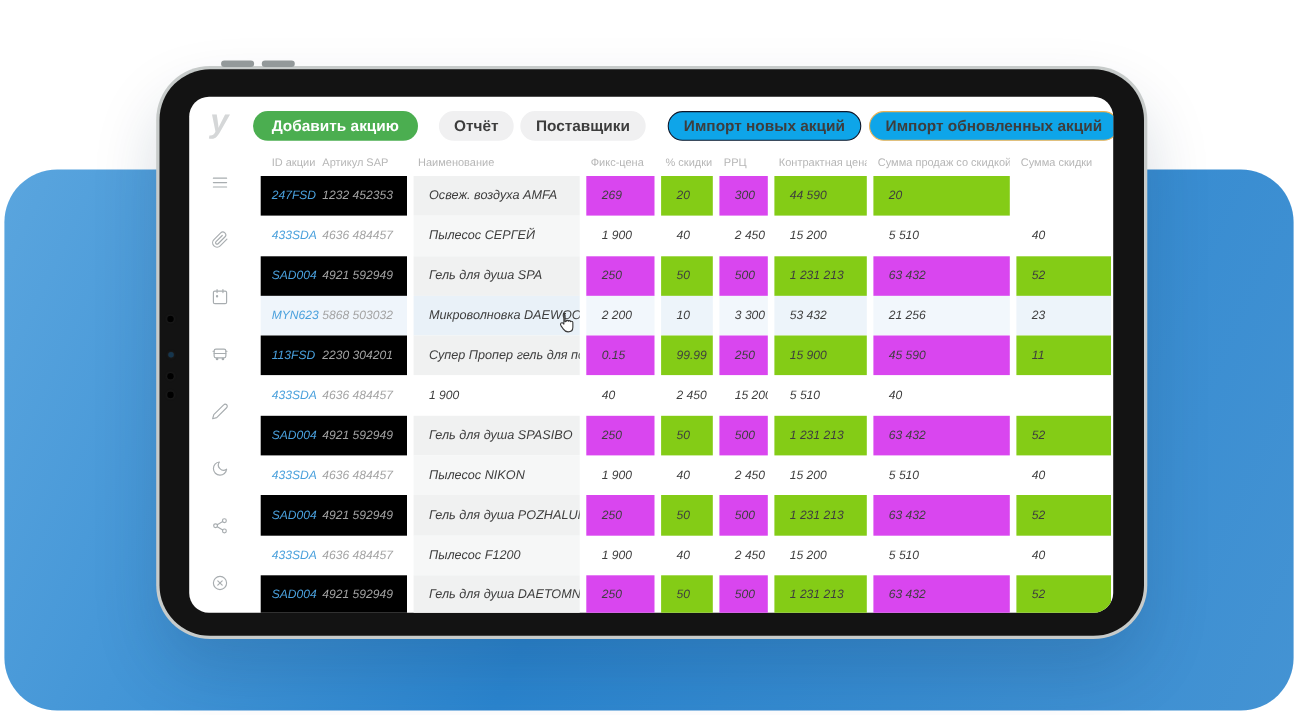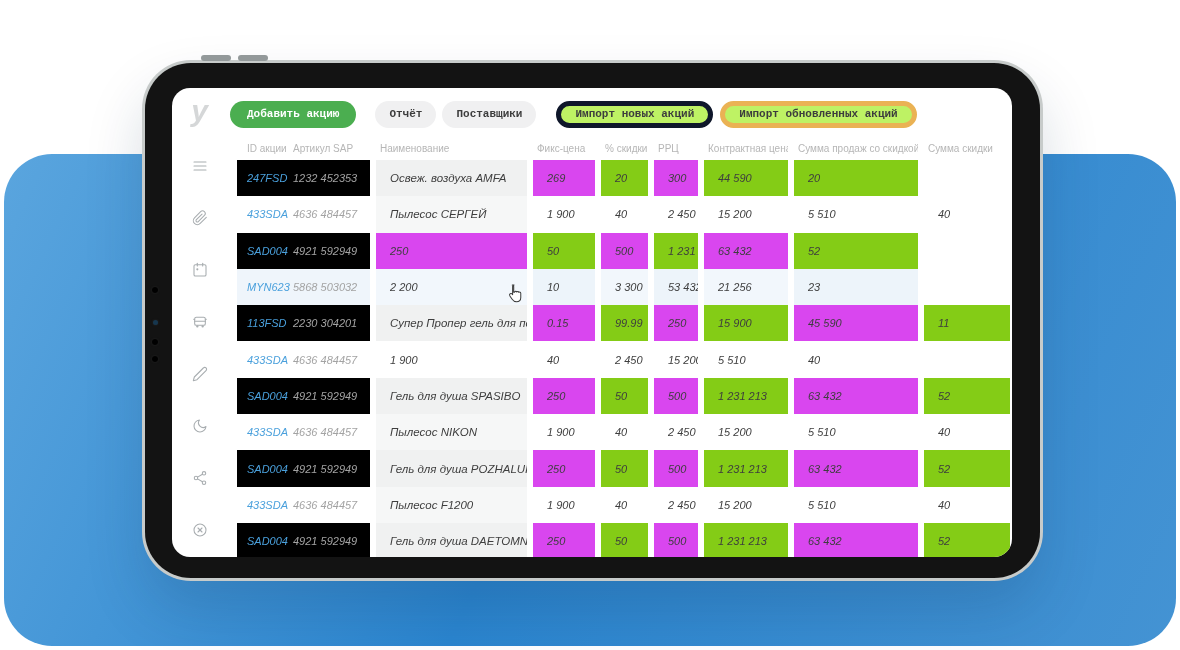--- a/index.html
+++ b/index.html
@@ -30,26 +30,26 @@
   }
   
   .rail{width:55px;display:flex;flex-direction:column;align-items:center;flex:none}
   .logo{margin-top:8px;font-size:30px;line-height:30px;color:#d5d7d8;font-style:italic;font-weight:bold;}
   .rail-icons{margin-top:32px;display:flex;flex-direction:column;gap:36px}
   .rail-icons .icon{width:16px;height:16px;cursor:pointer}
   .rail-icons svg{display:block;stroke:#a8adb0;fill:none;stroke-width:1.6;stroke-linecap:round;stroke-linejoin:round}
   
   .main{flex:1;padding:12px 0 0 3px;position:relative}
   .toolbar{display:flex;align-items:center;height:28px}
-  .btn{height:27px;border-radius:14px;font-size:11px;font-weight:bold;display:inline-flex;
+  .btn{height:27px;border-radius:14px;font-size:14px;font-weight:bold;display:inline-flex;
        align-items:center;padding:0 14px;border:none;color:#3d3d3d;background:#f0f0f1;
-       white-space:nowrap;cursor:pointer;font-family:Liberation Mono, monospace}
+       white-space:nowrap;cursor:pointer;font-family:Liberation Sans, sans-serif}
   .btn-green{background:#4bae50;color:#fff;padding:0 17px;margin-right:19px}
   .btn-gray{margin-right:6px}
-  .btn-outline{background:#bef264;border:5px solid #0f172a;margin-left:14px}
+  .btn-outline{background:#0ea5e9;border:1px solid #0f172a;margin-left:14px}
   .btn-outline.orange{border-color:#eab254;margin-left:7px}
   
   .grid{display:grid;grid-template-columns:133px 151px 62px 47px 44px 84px 124px 86px;column-gap:6px;margin-left:7px}
   .thead{margin-top:12px;height:16px;align-items:center}
   .hcell{font-size:10px;color:#b6b6b6;padding-left:4px;white-space:nowrap;overflow:hidden}
   .id-pair{display:grid;grid-template-columns:55px 1fr}
   .hcell.h-id{padding-left:10px}
   .hcell.h-sap{padding-left:1px}
   .rows{margin-top:4px}
   .trow{height:36.3px;cursor:pointer}
@@ -193,32 +193,34 @@
             <div class="cell b4">2 450</div>
             <div class="cell b5">15 200</div>
             <div class="cell b6">5 510</div>
             <div class="cell b7">40</div>
           </div>
           <div class="grid trow odd">
             <div class="id-pair b0">
               <span class="cell id">SAD004</span>
               <span class="cell sap">4921 592949</span>
             </div>
+            <div class="cell b1 name">Гель для душа SPA</div>
             <div class="cell b2">250</div>
             <div class="cell b3">50</div>
             <div class="cell b4">500</div>
             <div class="cell b5">1 231 213</div>
             <div class="cell b6">63 432</div>
             <div class="cell b7">52</div>
           </div>
           <div class="grid trow hoverrow">
             <div class="id-pair b0">
               <span class="cell id">MYN623</span>
               <span class="cell sap">5868 503032</span>
             </div>
+            <div class="cell b1 name">Микроволновка DAEWOO</div>
             <div class="cell b2">2 200</div>
             <div class="cell b3">10</div>
             <div class="cell b4">3 300</div>
             <div class="cell b5">53 432</div>
             <div class="cell b6">21 256</div>
             <div class="cell b7">23</div>
           </div>
           <div class="grid trow odd">
             <div class="id-pair b0">
               <span class="cell id">113FSD</span>

